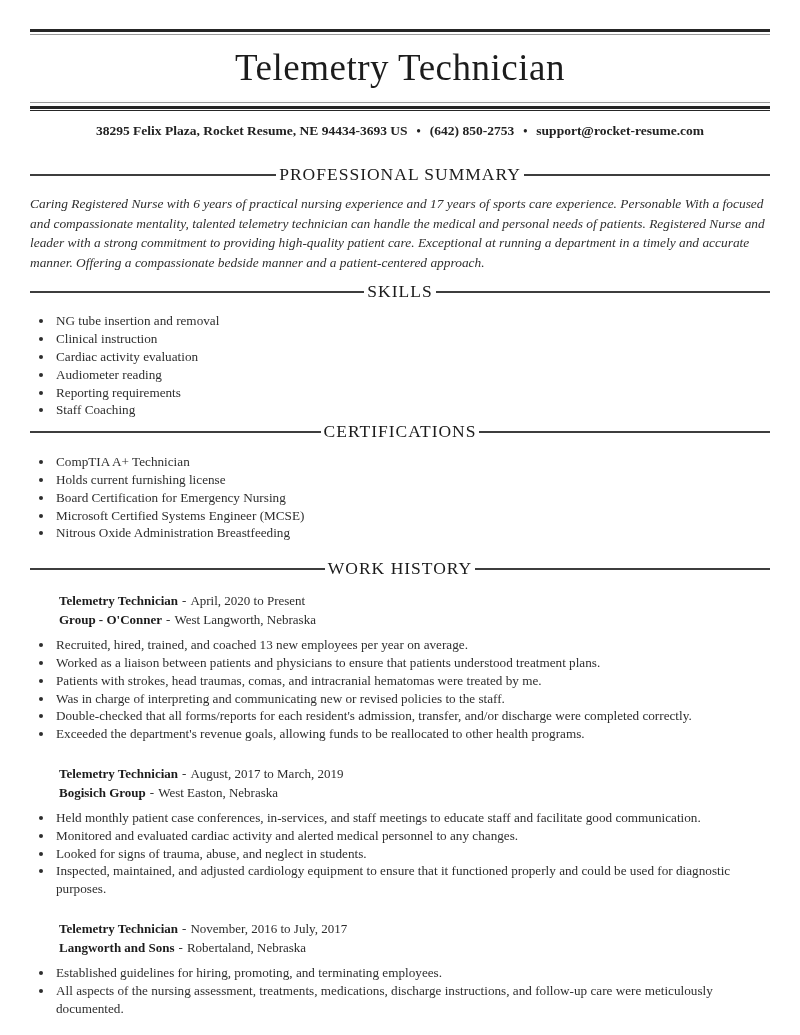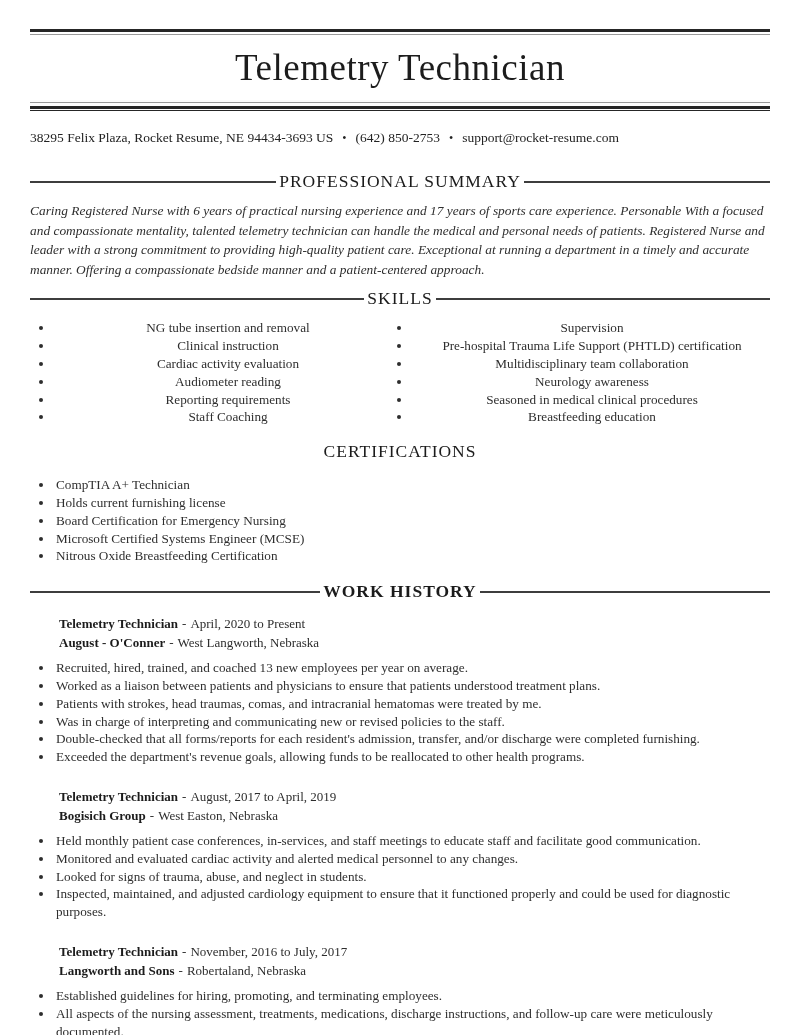--- a/index.html
+++ b/index.html
@@ -22,59 +22,61 @@
     line-height: 1.2;
     color: #1c1c1c;
     padding: 11px 0 12px 0;
     letter-spacing: 0.5px;
   }
   .rule-bot-thin  { height: 1px; background: #9a9a9a; }
   .rule-bot-thick { height: 3px; background: #262626; margin-top: 3px; }
   .rule-bot-under { height: 1px; background: #262626; margin-top: 1px; }
 
   .contact {
-    margin-top: 19px;
+    margin-top: 12px;
+    text-align: center;
     font-size: 13.5px;
     color: #222222;
+    font-weight: bold;
   }
   .contact .dot { margin: 0 9px; font-size: 12px; }
 
   
   .sec { display: flex; align-items: center; gap: 3px; }
   .sec .ln { flex: 1; height: 2px; background: #3d3d3d; }
   .sec .tx {
     font-size: 17.5px;
     letter-spacing: 1px;
     color: #1b1b1b;
     white-space: nowrap;
   }
   .sec-summary { margin-top: 25px; }
   .sec-skills  { margin-top: 9px; }
-  .sec-certs   { margin-top: 12px; flex-direction: column; }
-  .sec-work    { margin-top: 16px; font-weight: bold; }
+  .sec-certs   { margin-top: 2px; }
+  .sec-work    { margin-top: 16px; }
 
   
   .summary-text {
     margin-top: 9px;
     font-size: 13.4px;
     line-height: 19.5px;
     color: #2e2e2e;
     font-style: italic;
   }
 
   
   ul { margin: 0; padding-left: 24px; list-style: disc; }
   li {
     font-size: 13.2px;
     line-height: 17.8px;
     padding-left: 2px;
     color: #2e2e2e;
   }
   .skills-cols { display: flex; margin-top: 10px; }
-  .skills-col { width: 50%; text-align: center; }
+  .skills-col { width: 50%; }
   .skills-col.right { padding-left: 12px; }
   .certs-list { margin-top: 11px; }
 
   
   .jobs { margin-top: 12px; }
   .job-line { font-size: 13px; line-height: 19px; margin-left: 29px; }
   .job-line .bold { font-weight: bold; color: #1c1c1c; }
   .job-line .sep { margin: 0 4px; }
   .job-bullets { margin-top: 7px; margin-bottom: 21px; }
 </style>
@@ -110,71 +112,63 @@
   </div>
   <div class="skills-cols">
     <ul class="skills-col left">
       <li>NG tube insertion and removal</li>
       <li>Clinical instruction</li>
       <li>Cardiac activity evaluation</li>
       <li>Audiometer reading</li>
       <li>Reporting requirements</li>
       <li>Staff Coaching</li>
     </ul>
-    <ul class="skills-col right">
-      <li>Supervision</li>
-      <li>Pre-hospital Trauma Life Support (PHTLD) certification</li>
-      <li>Multidisciplinary team collaboration</li>
-      <li>Neurology awareness</li>
-      <li>Seasoned in medical clinical procedures</li>
-      <li>Breastfeeding education</li>
-    </ul>
   </div>
 
   <div class="sec sec-certs">
     <div class="ln"></div>
     <div class="tx">CERTIFICATIONS</div>
     <div class="ln"></div>
   </div>
   <ul class="certs-list">
     <li>CompTIA A+ Technician</li>
     <li>Holds current furnishing license</li>
     <li>Board Certification for Emergency Nursing</li>
     <li>Microsoft Certified Systems Engineer (MCSE)</li>
-    <li>Nitrous Oxide Breastfeeding Certification</li>
+    <li>Nitrous Oxide Administration Breastfeeding</li>
   </ul>
 
   <div class="sec sec-work">
     <div class="ln"></div>
     <div class="tx">WORK HISTORY</div>
     <div class="ln"></div>
   </div>
 
   <div class="jobs">
 
     <div>
       <div class="job-line">
         <span class="bold">Telemetry Technician</span><span class="sep">-</span><span>April, 2020 to Present</span>
       </div>
       <div class="job-line">
-        <span class="bold">August - O'Conner</span><span class="sep">-</span><span>West Langworth, Nebraska</span>
+        <span class="bold">Group - O'Conner</span><span class="sep">-</span><span>West Langworth, Nebraska</span>
       </div>
       <ul class="job-bullets">
         <li>Recruited, hired, trained, and coached 13 new employees per year on average.</li>
         <li>Worked as a liaison between patients and physicians to ensure that patients understood treatment plans.</li>
         <li>Patients with strokes, head traumas, comas, and intracranial hematomas were treated by me.</li>
         <li>Was in charge of interpreting and communicating new or revised policies to the staff.</li>
-        <li>Double-checked that all forms/reports for each resident's admission, transfer, and/or discharge were completed furnishing.</li>
+        <li>Double-checked that all forms/reports for each resident's admission, transfer, and/or discharge were completed correctly.</li>
         <li>Exceeded the department's revenue goals, allowing funds to be reallocated to other health programs.</li>
       </ul>
     </div>
 
     <div>
       <div class="job-line">
-        <span class="bold">Telemetry Technician</span><span class="sep">-</span><span>August, 2017 to April, 2019</span>
+        <span class="bold">Telemetry Technician</span><span class="sep">-</span><span>August, 2017 to March, 2019</span>
       </div>
       <div class="job-line">
         <span class="bold">Bogisich Group</span><span class="sep">-</span><span>West Easton, Nebraska</span>
       </div>
       <ul class="job-bullets">
         <li>Held monthly patient case conferences, in-services, and staff meetings to educate staff and facilitate good communication.</li>
         <li>Monitored and evaluated cardiac activity and alerted medical personnel to any changes.</li>
         <li>Looked for signs of trauma, abuse, and neglect in students.</li>
         <li>Inspected, maintained, and adjusted cardiology equipment to ensure that it functioned properly and could be used for diagnostic purposes.</li>
       </ul>

